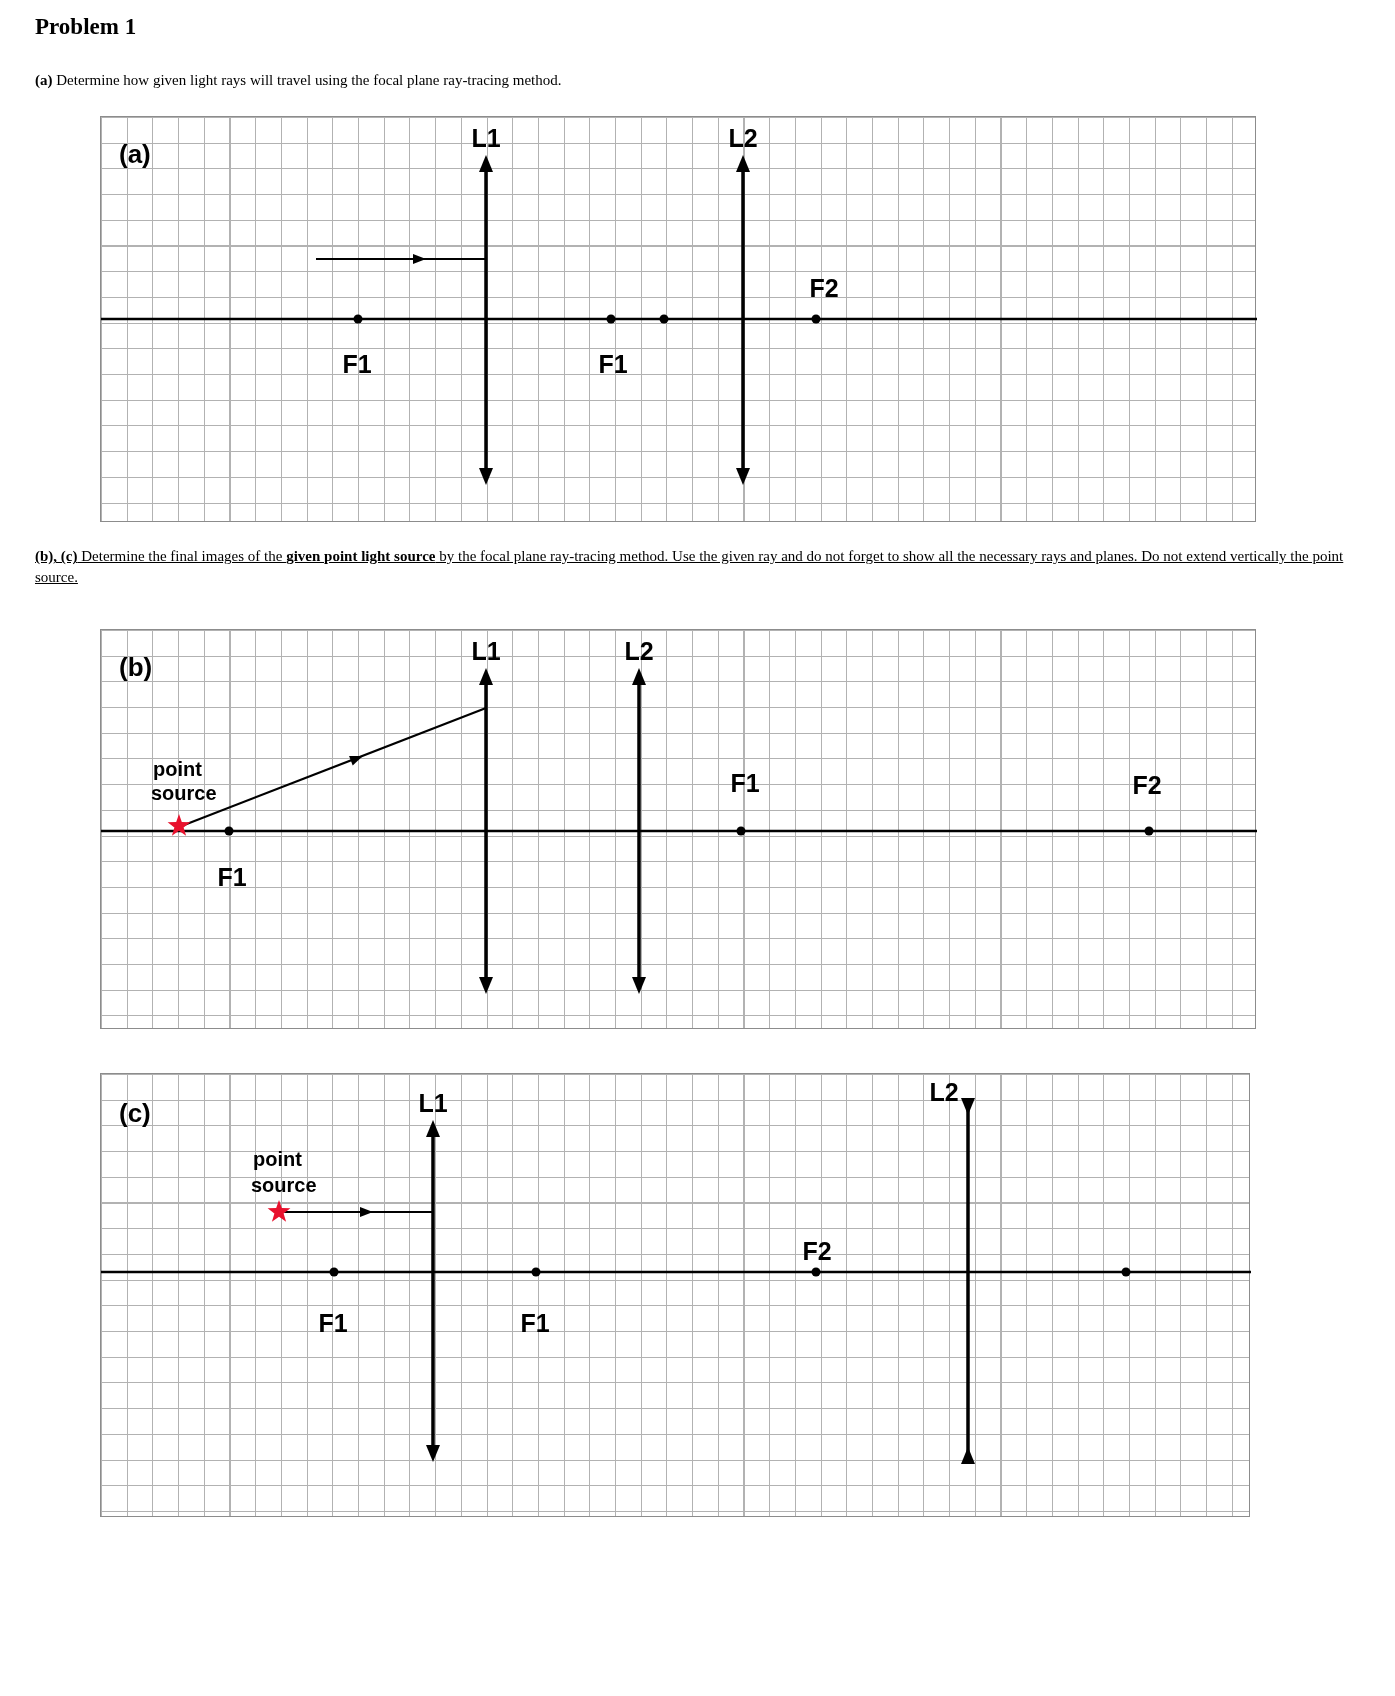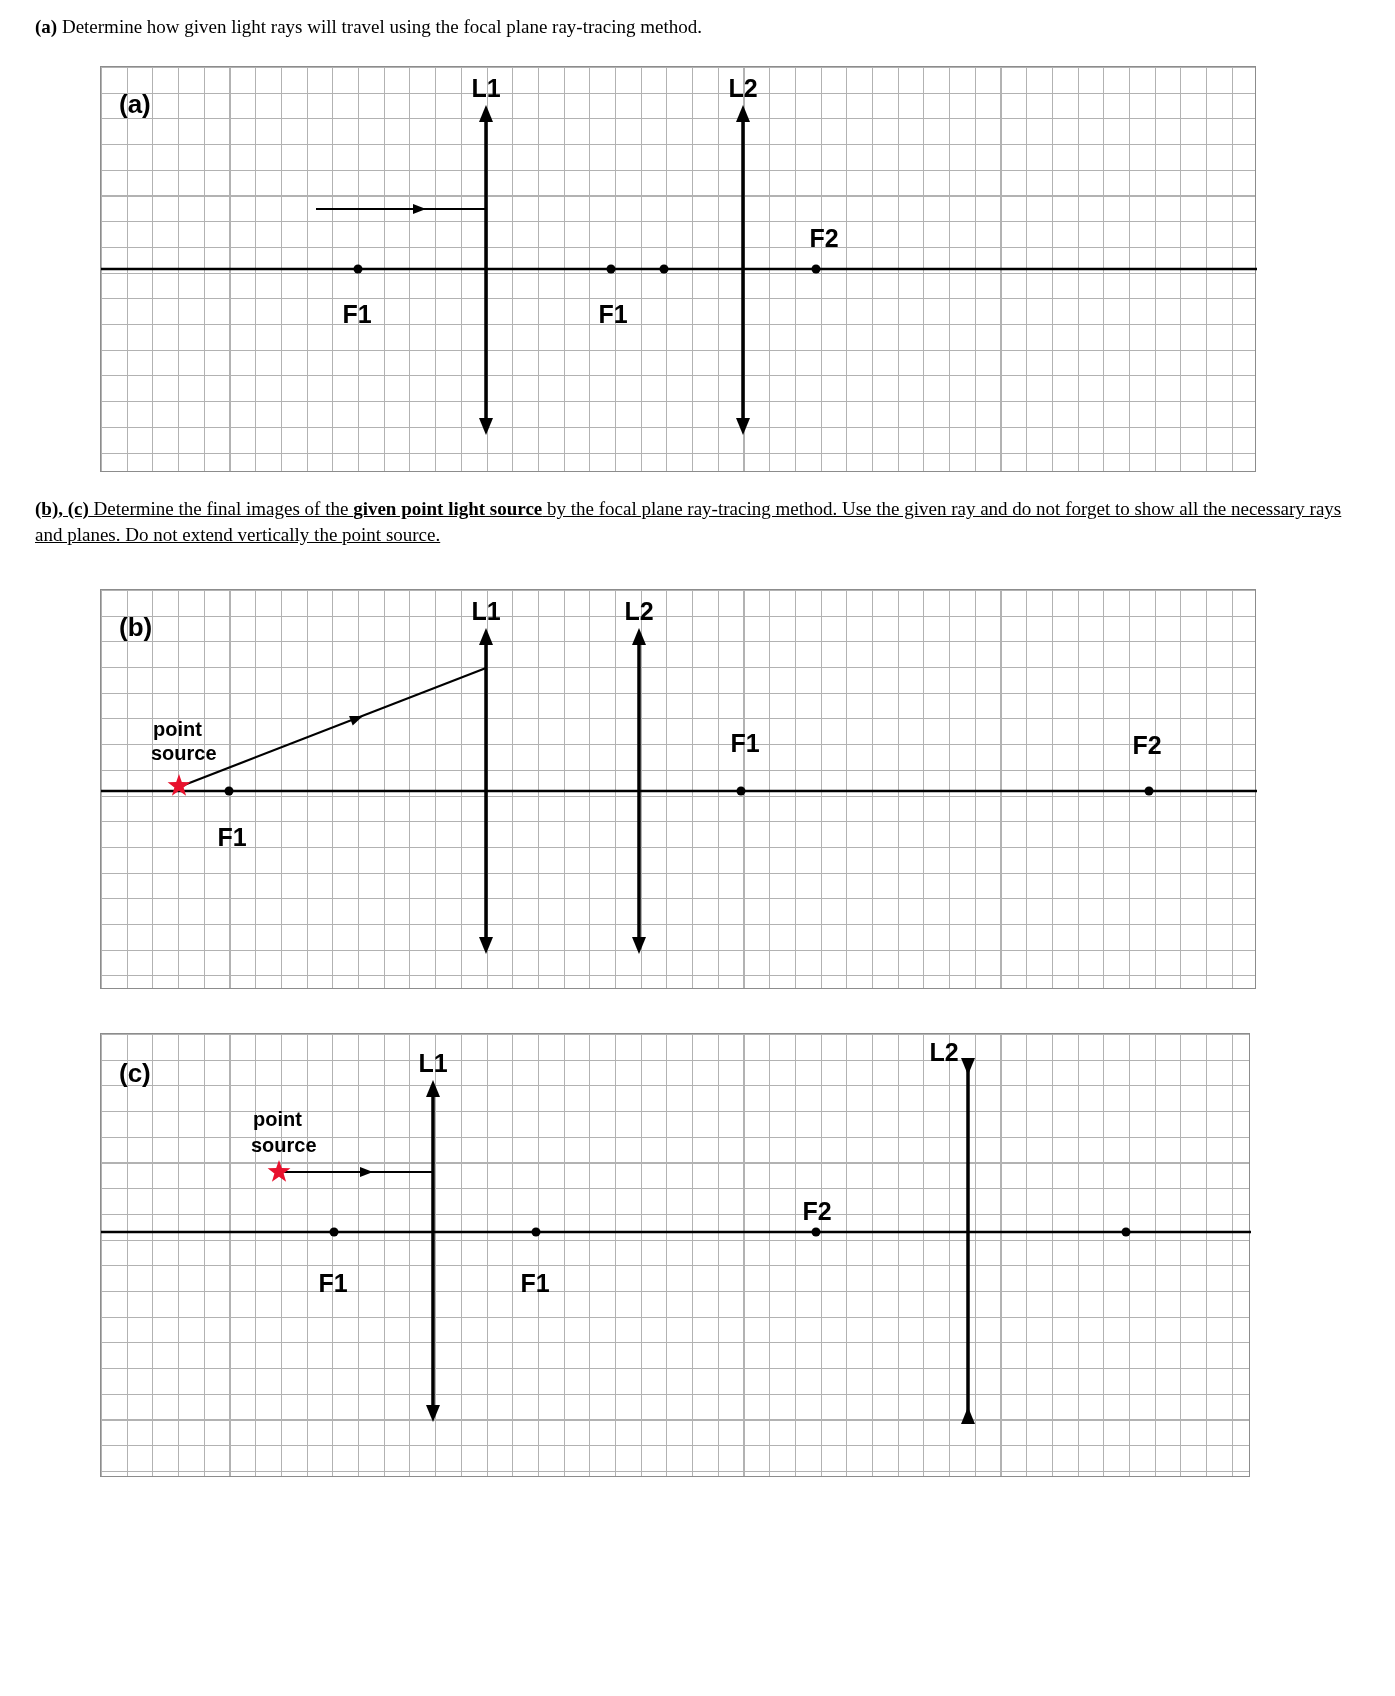--- a/index.html
+++ b/index.html
@@ -5,21 +5,21 @@
   * { margin:0; padding:0; box-sizing:border-box; }
   html,body { background:#ffffff; }
   body {
     width:1395px; height:1696px;
     font-family:"Liberation Serif", serif;
     color:#000;
     overflow:hidden;
   }
   .page { padding:14px 30px 0 35px; }
   .title { font-size:23px; font-weight:bold; margin-bottom:30px; }
-  p.intro { font-size:19px; line-height:1.36; max-width:1325px; }
+  p.intro { font-size:15px; line-height:1.36; max-width:1325px; }
   p.intro .b { font-weight:bold; }
   .intro-a { margin-bottom:26px; }
   .intro-bc { margin-bottom:42px;text-decoration:underline; }
   .diagram {
     position:relative;
     margin-left:65px;
     border:1px solid #8c8c8c;
     background-color:#fff;
     background-image:
       repeating-linear-gradient(to right,  #b2b2b2 0, #b2b2b2 1px, transparent 1px, transparent 25.7px),
@@ -38,20 +38,21 @@
   text.lbl { font-family:"Liberation Sans", sans-serif; font-weight:bold; fill:#000; }
   .fs26 { font-size:26px; }
   .fs25 { font-size:25px; }
   .fs20 { font-size:20px; }
 </style>
 </head>
 <body>
 
 <div class="page">
 
+  <div class="title">Problem 1</div>
 
   <p class="intro intro-a"><span class="b">(a)</span><span> Determine how given light rays will travel using the focal plane ray-tracing method.</span></p>
 
   <div class="diagram dga">
     <svg width="1156" height="406" viewBox="0 0 1156 406">
       <line class="axis" x1="0" y1="202" x2="1156" y2="202"></line>
 
       <g>
         <line class="lens" x1="385" y1="44" x2="385" y2="362"></line>
         <polygon class="ah" points="0,0 -7,17 7,17" transform="translate(385,38)"></polygon>

